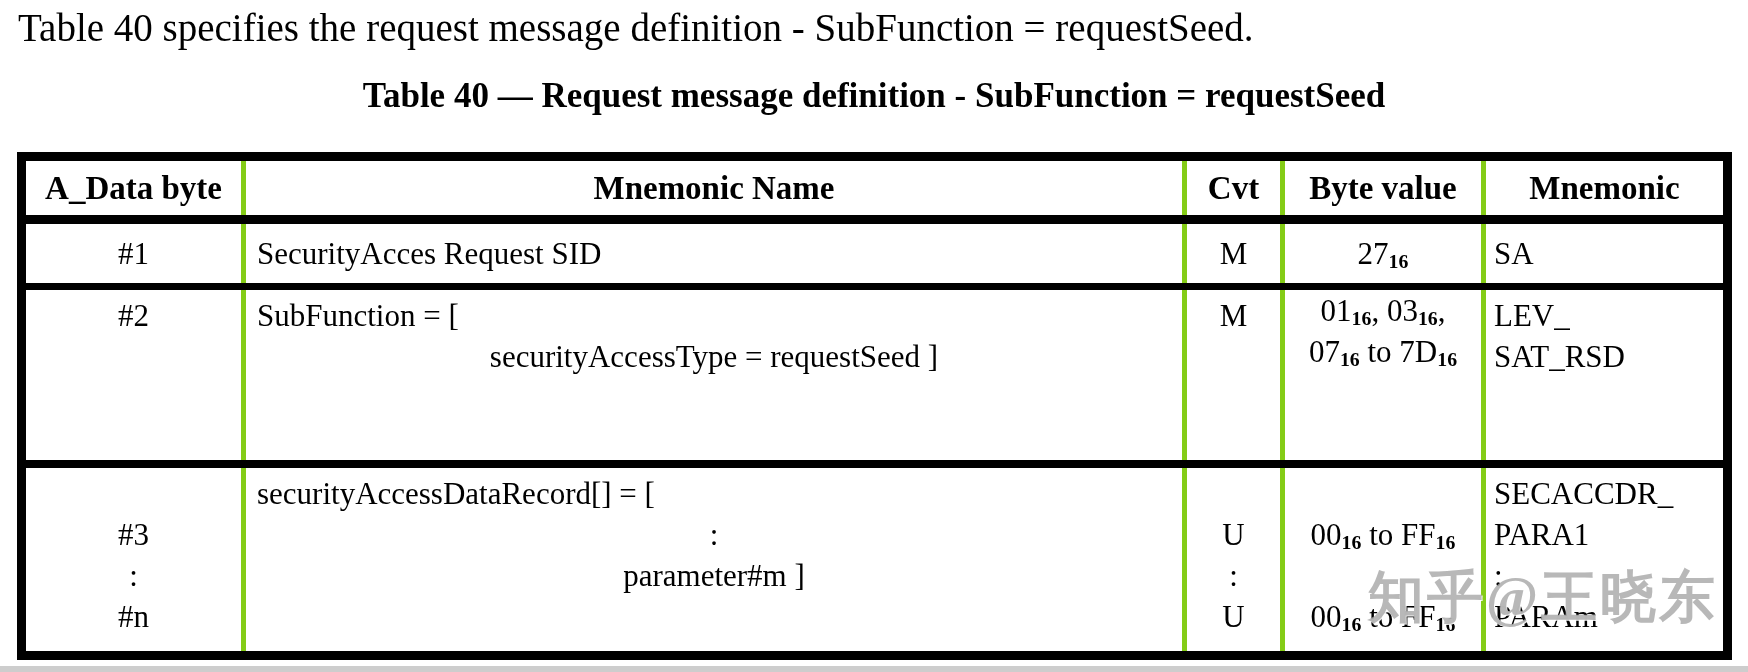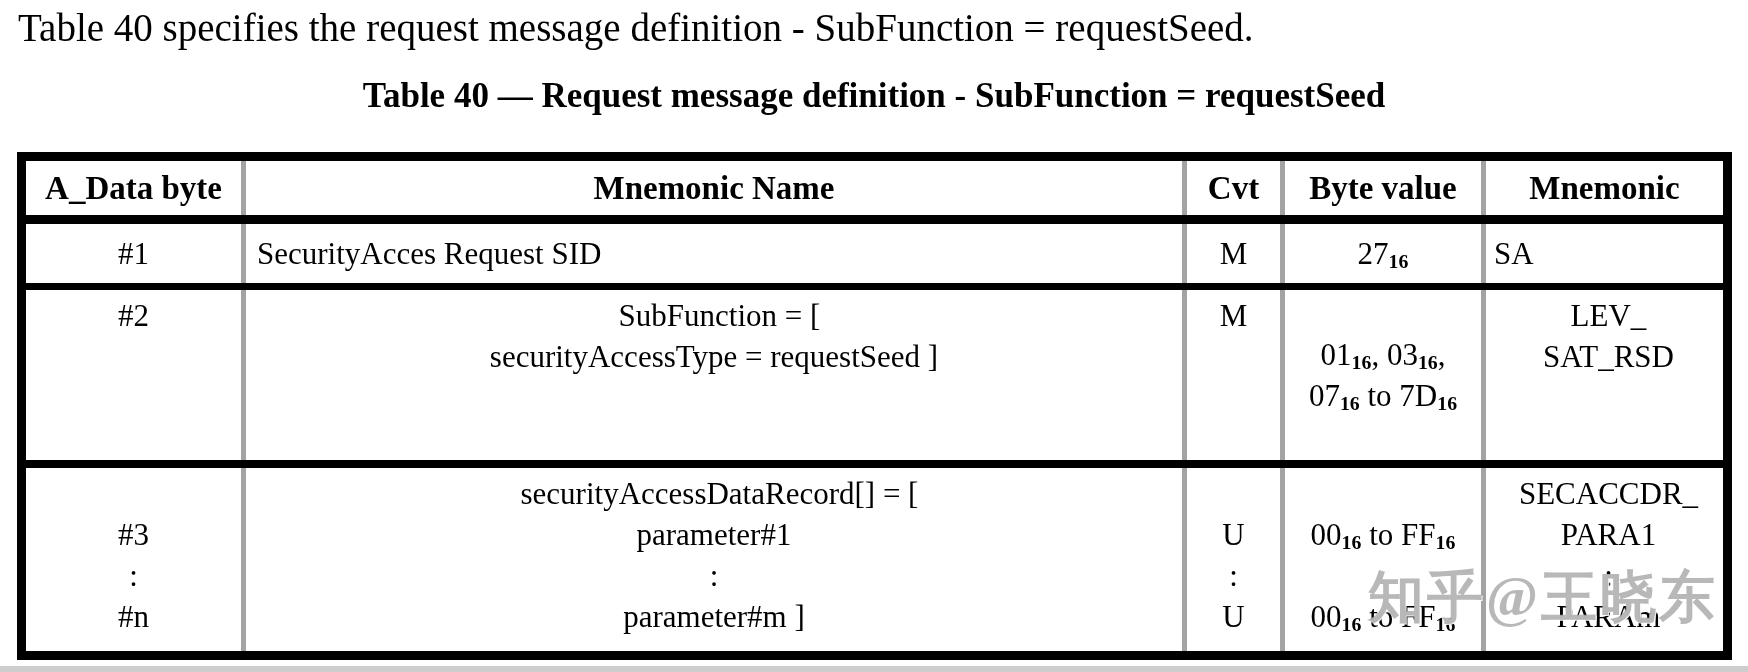--- a/index.html
+++ b/index.html
@@ -58,21 +58,21 @@
     grid-template-columns: 220px 941px 98px 201px 1fr;
     box-sizing: border-box;
   }
   .tr.header  { height: 63px;  border-bottom: 9px solid #000000; }
   .tr.row-1   { height: 66px;  border-bottom: 7px solid #000000; }
   .tr.row-2   { height: 178px; border-bottom: 8px solid #000000; }
   .tr.row-3   { flex: 1; }
 
   .td {
     box-sizing: border-box;
-    border-right: 5px solid #a3a3a3;
+    border-right: 5px solid #84cc16;
     overflow: hidden;
   }
   .td:last-child { border-right: none; }
 
   .th {
     display: flex;
     align-items: center;
     justify-content: center;
     font-weight: bold;
     font-size: 33px;
@@ -83,28 +83,27 @@
     display: flex;
     align-items: center;
   }
   .hcenter { justify-content: center; }
 
   
   .stack { padding-top: 5px; }
   .stack.bottom {
     display: flex;
     flex-direction: column;
-    justify-content: center;
+    justify-content: flex-start;
     padding-top: 0;
   }
   .line {
     height: 41px;
     line-height: 41px;
     white-space: nowrap;
-    text-align: center;
   }
   .line.c { text-align: center; }
 
   .pl { padding-left: 11px; }  
   .pm { padding-left: 8px; }   
 
   sub {
     font-size: 64%;
     line-height: 0;
     vertical-align: baseline;
@@ -197,21 +196,20 @@
 
     <div class="tr row-3">
       <div class="td stack">
         <div class="line"></div>
         <div class="line c">#3</div>
         <div class="line c">:</div>
         <div class="line c">#n</div>
       </div>
       <div class="td stack">
         <div class="line pl">securityAccessDataRecord[] = [</div>
-        <div class="line c">parameter#1</div>
         <div class="line c">:</div>
         <div class="line c">parameter#m ]</div>
       </div>
       <div class="td stack">
         <div class="line"></div>
         <div class="line c">U</div>
         <div class="line c">:</div>
         <div class="line c">U</div>
       </div>
       <div class="td stack">

